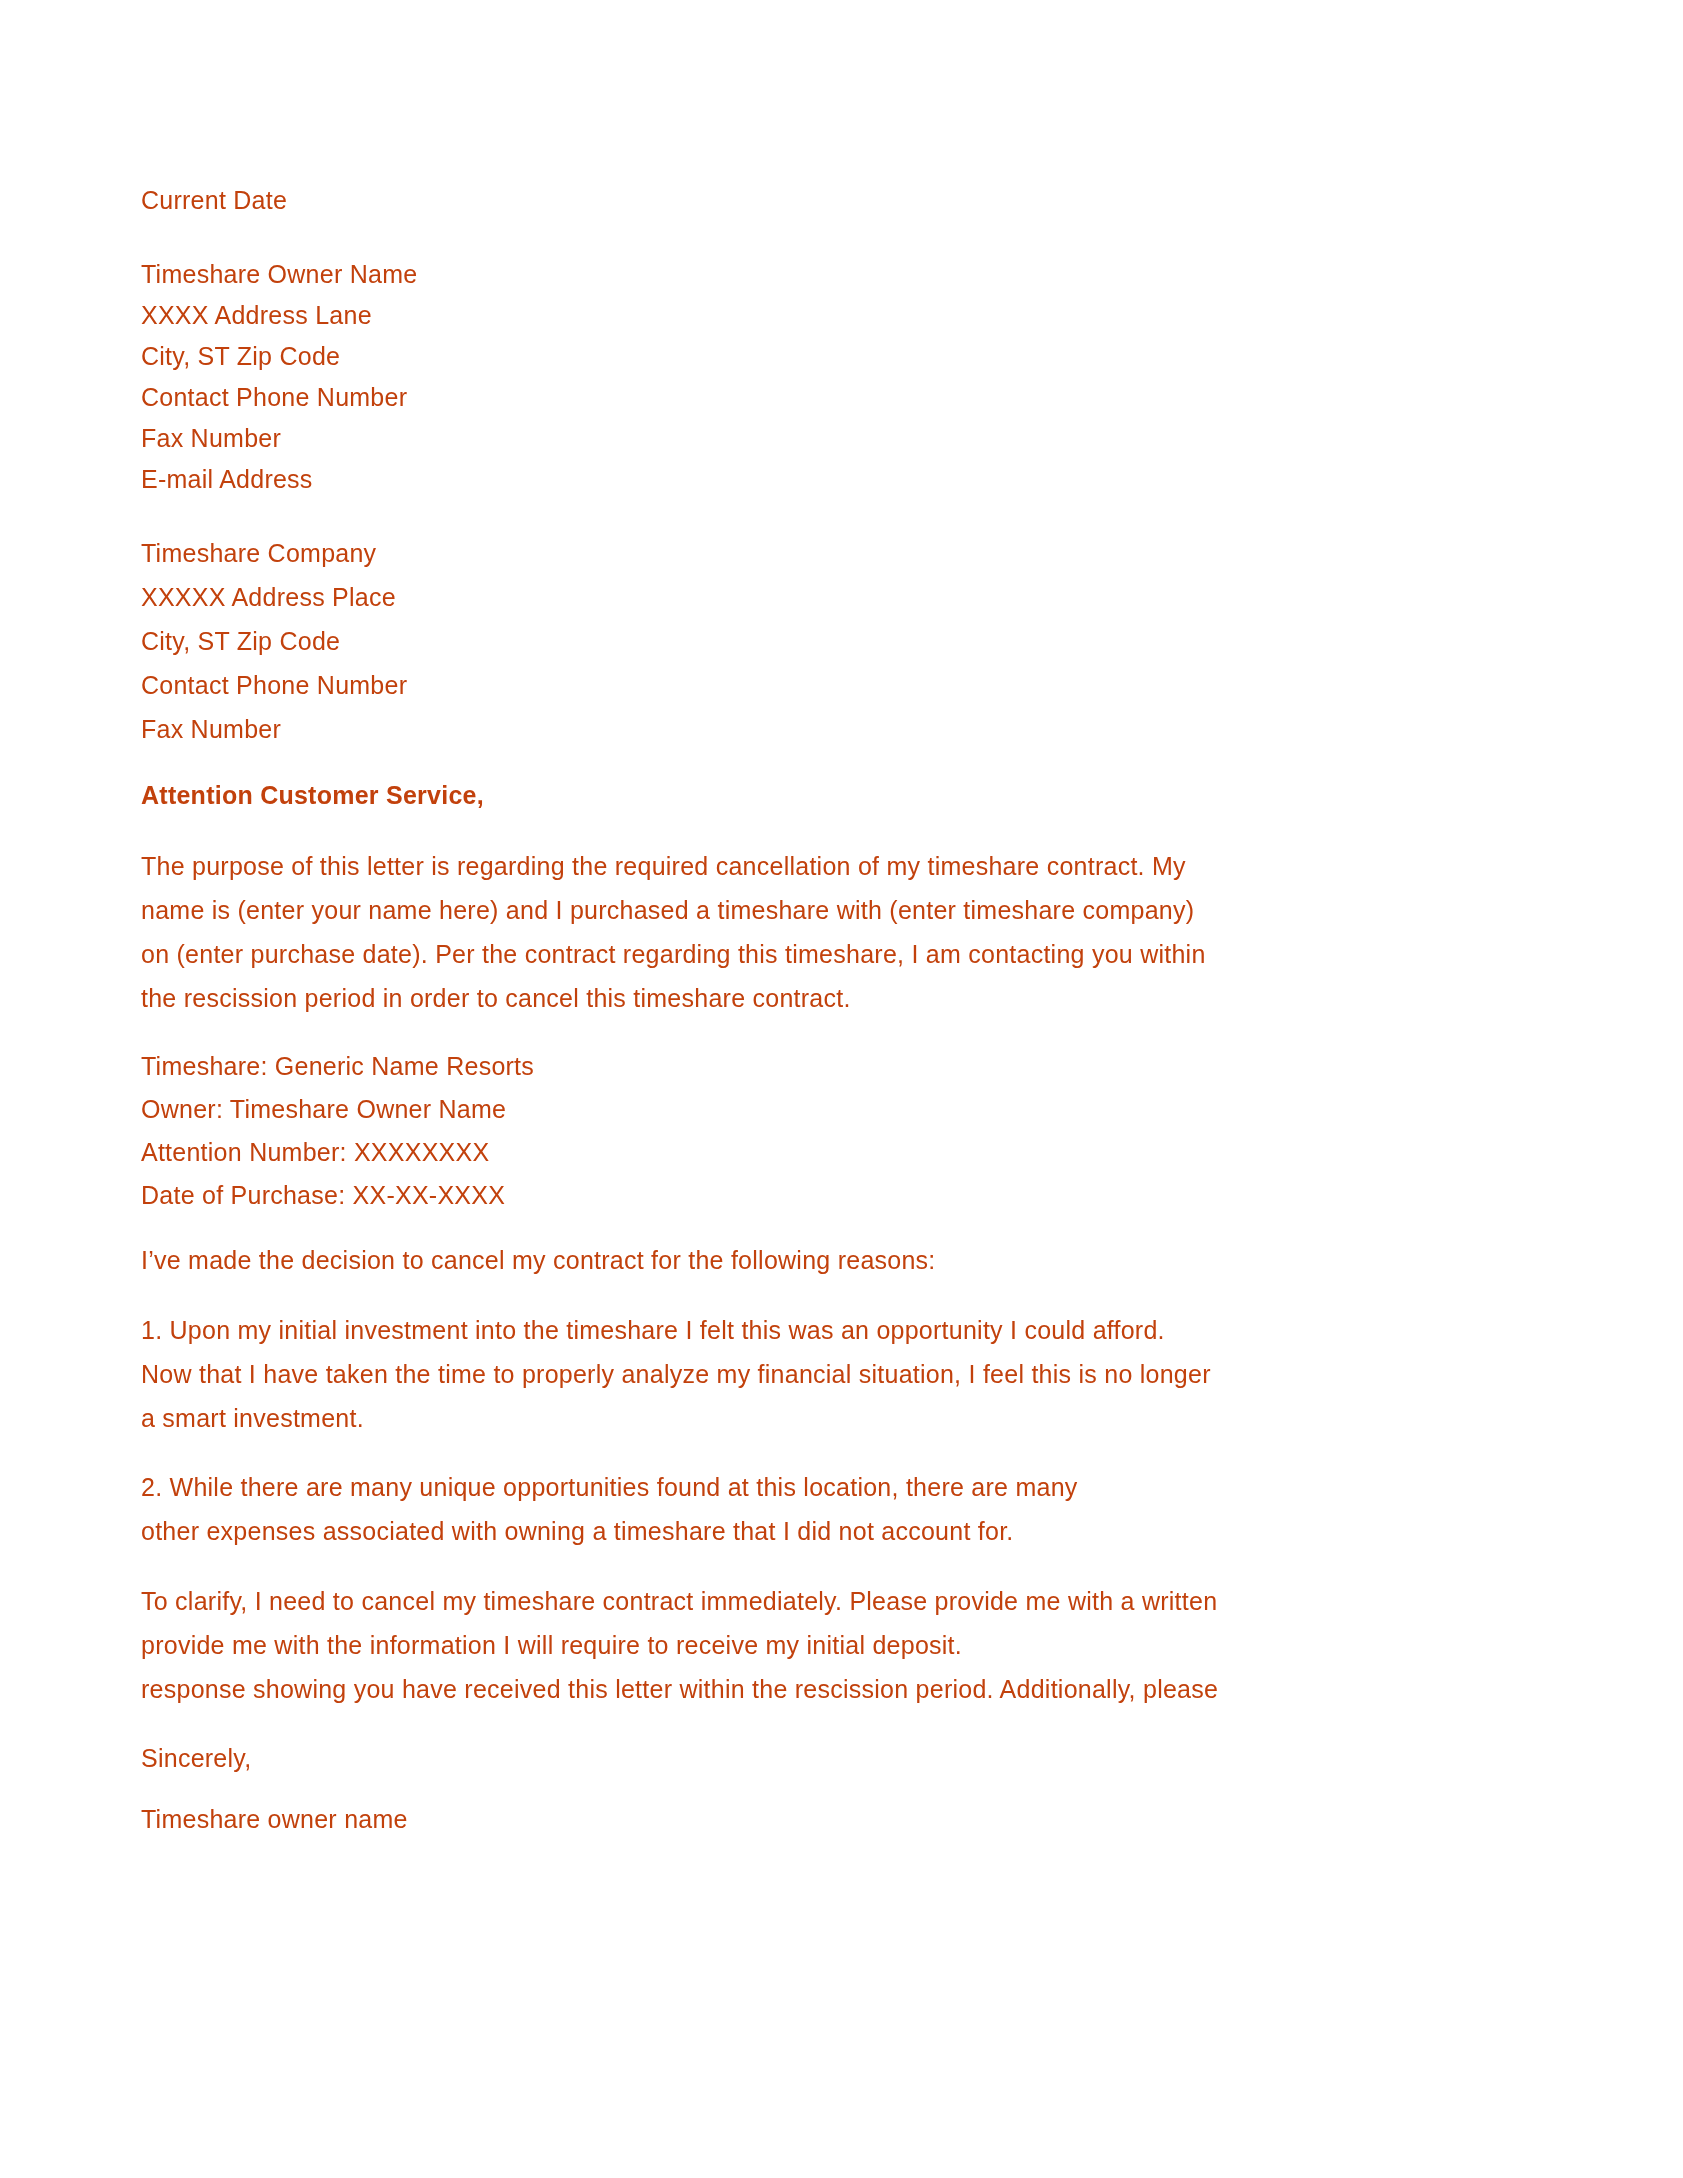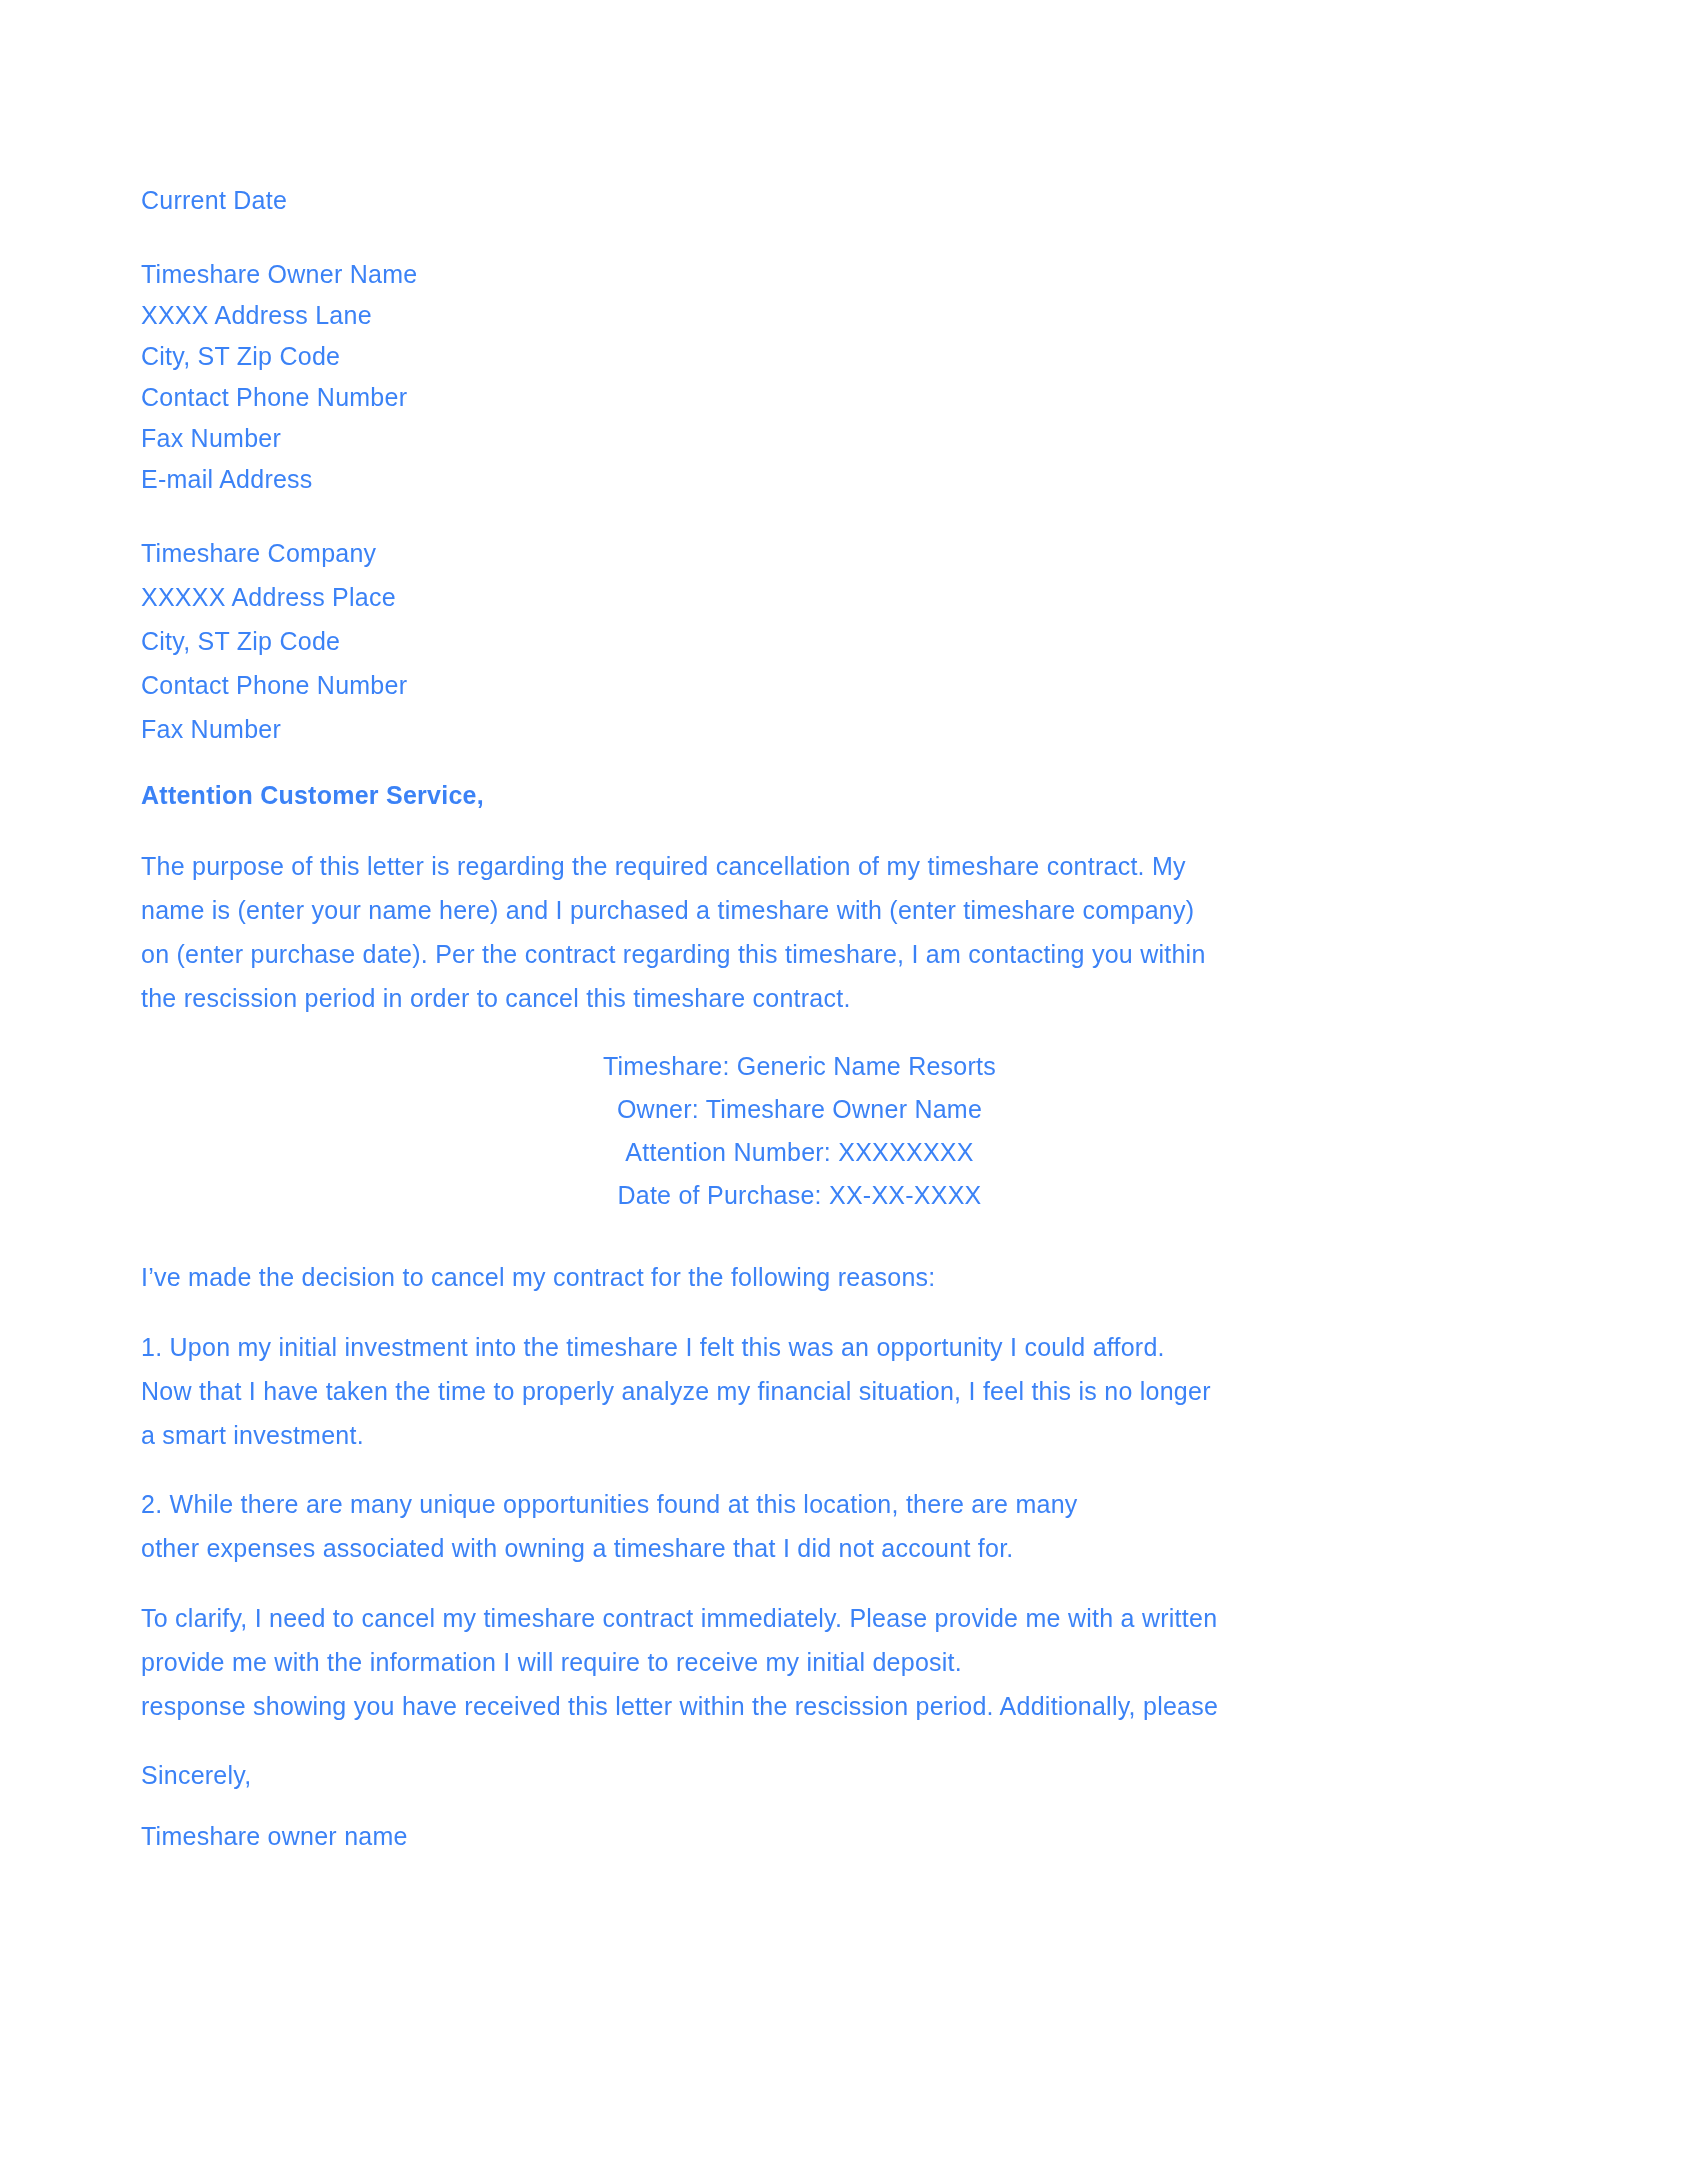--- a/index.html
+++ b/index.html
@@ -29,40 +29,40 @@
     top: 180px;
     width: 1317px;
   }
 
   
   .block {
     margin: 0 0 30px 0;
     font-size: 25px;
     line-height: 41px;
     letter-spacing: 0.01em;
-    color: #3b82f6;
+    color: #c2410c;
     font-weight: 400;
   }
 
   .line {
     display: block;
     white-space: pre-wrap;
   }
 
   
   .para {
     line-height: 44px;
   }
 
   .block-date        { margin-bottom: 33px; }
   .block-sender      { margin-bottom: 31px; }
   .block-recipient   { margin-bottom: 24px; line-height: 44px; }
   .block-salutation  { margin-bottom: 28px; font-weight: bold; }
   .block-intro       { margin-bottom: 25px; }
-  .block-details     { margin-bottom: 40px; line-height: 43px; text-align: center; }
+  .block-details     { margin-bottom: 23px; line-height: 43px; }
   .block-reasons-lead{ margin-bottom: 27px; }
   .block-reason-1    { margin-bottom: 25px; }
   .block-reason-2    { margin-bottom: 26px; }
   .block-clarify     { margin-bottom: 27px; }
   .block-signoff     { margin-bottom: 20px; }
   .block-signature   { margin-bottom: 0; }
 </style>
 </head>
 <body>
 

